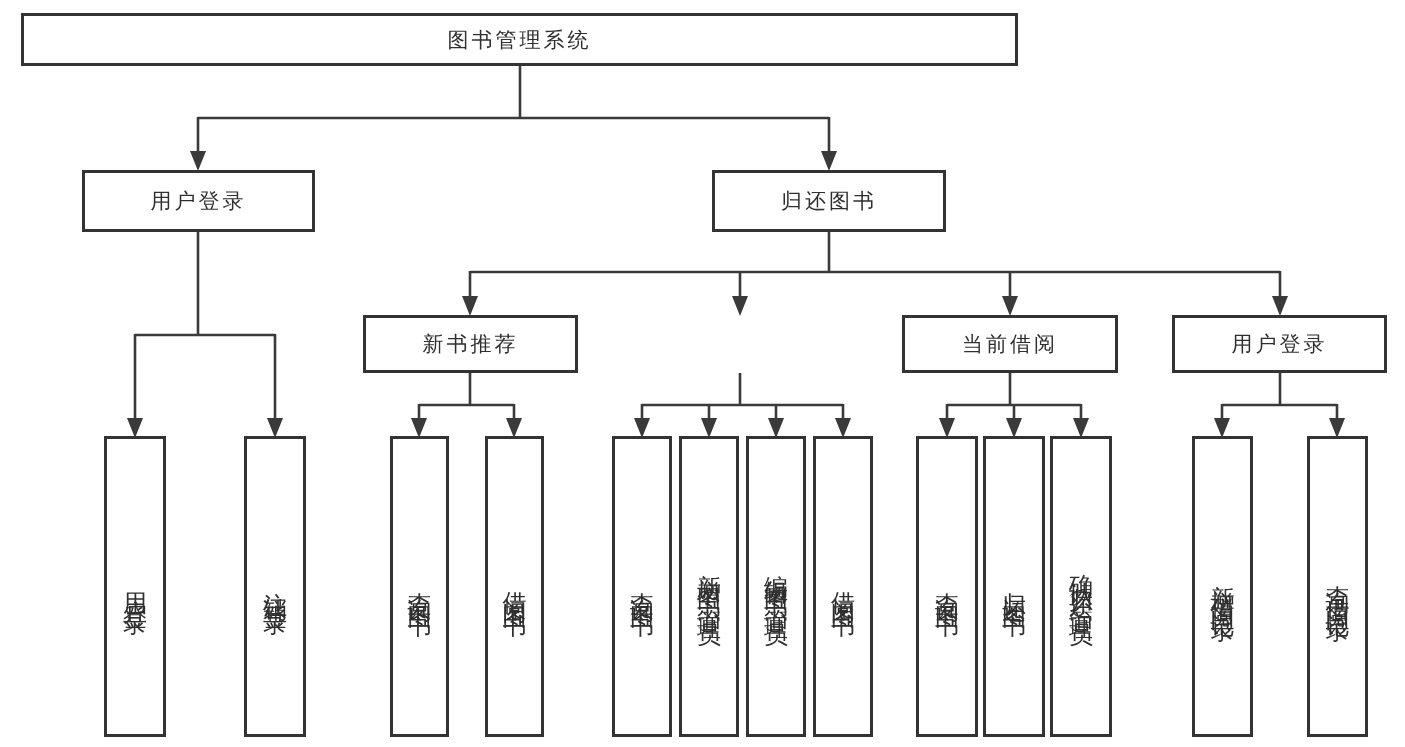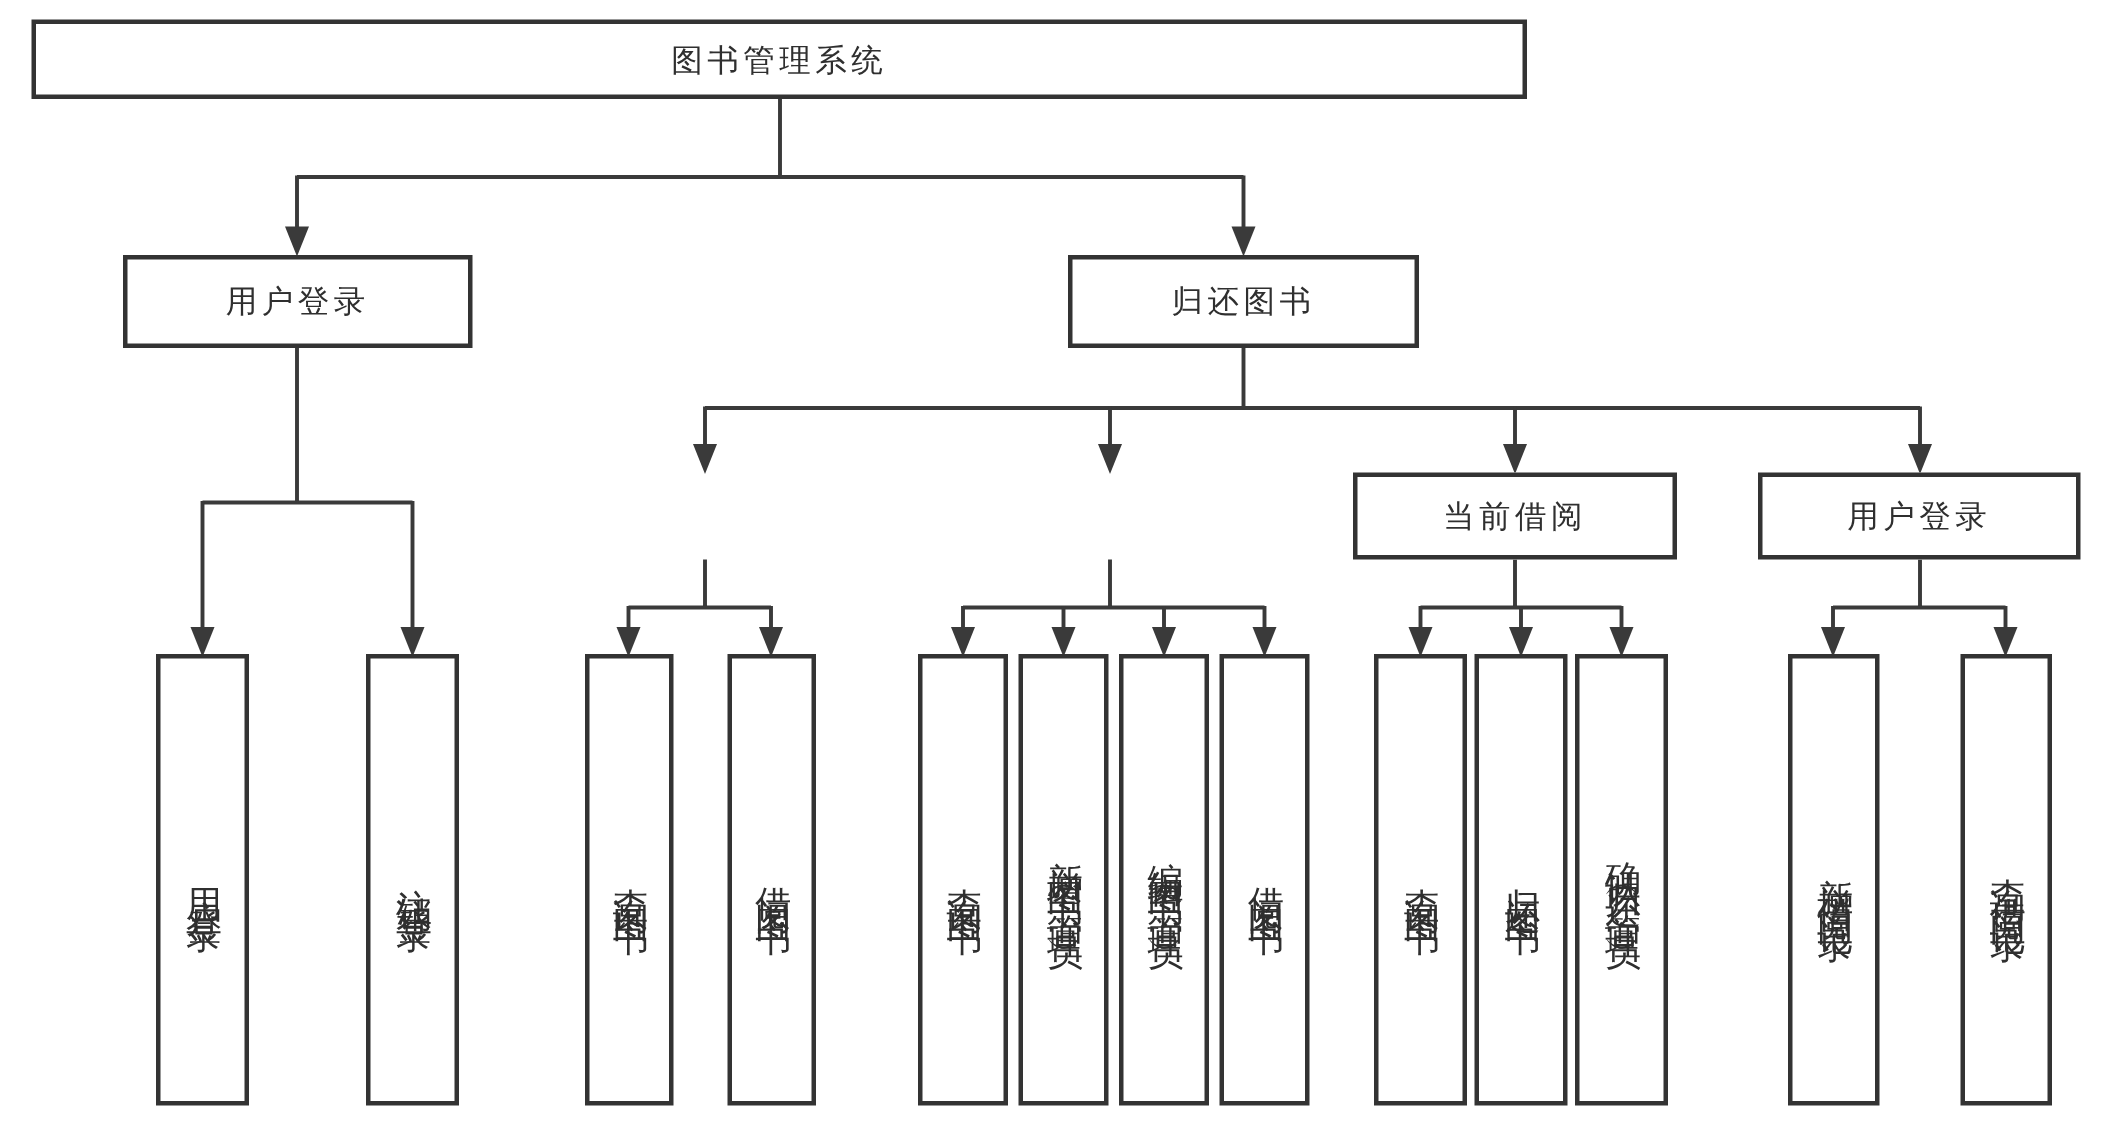--- a/index.html
+++ b/index.html
@@ -104,20 +104,23 @@
     <span>图书管理系统</span>
   </div>
 
   <div class="node node-h" style="left:82px; top:170px; width:233px; height:62px;">
     <span>用户登录</span>
   </div>
   <div class="node node-h" style="left:712px; top:170px; width:234px; height:62px;">
     <span>归还图书</span>
   </div>
 
+  <div class="node node-h" style="left:363px; top:315px; width:215px; height:58px;">
+    <span>新书推荐</span>
+  </div>
   <div class="node node-h" style="left:902px; top:315px; width:216px; height:58px;align-items:center;">
     <span>当前借阅</span>
   </div>
   <div class="node node-h" style="left:1172px; top:315px; width:215px; height:58px;">
     <span>用户登录</span>
   </div>
 
   <div class="node leaf" style="left:104px; top:436px; width:62px; height:301px;">
     <span class="vtext">用户登录</span>
   </div>

